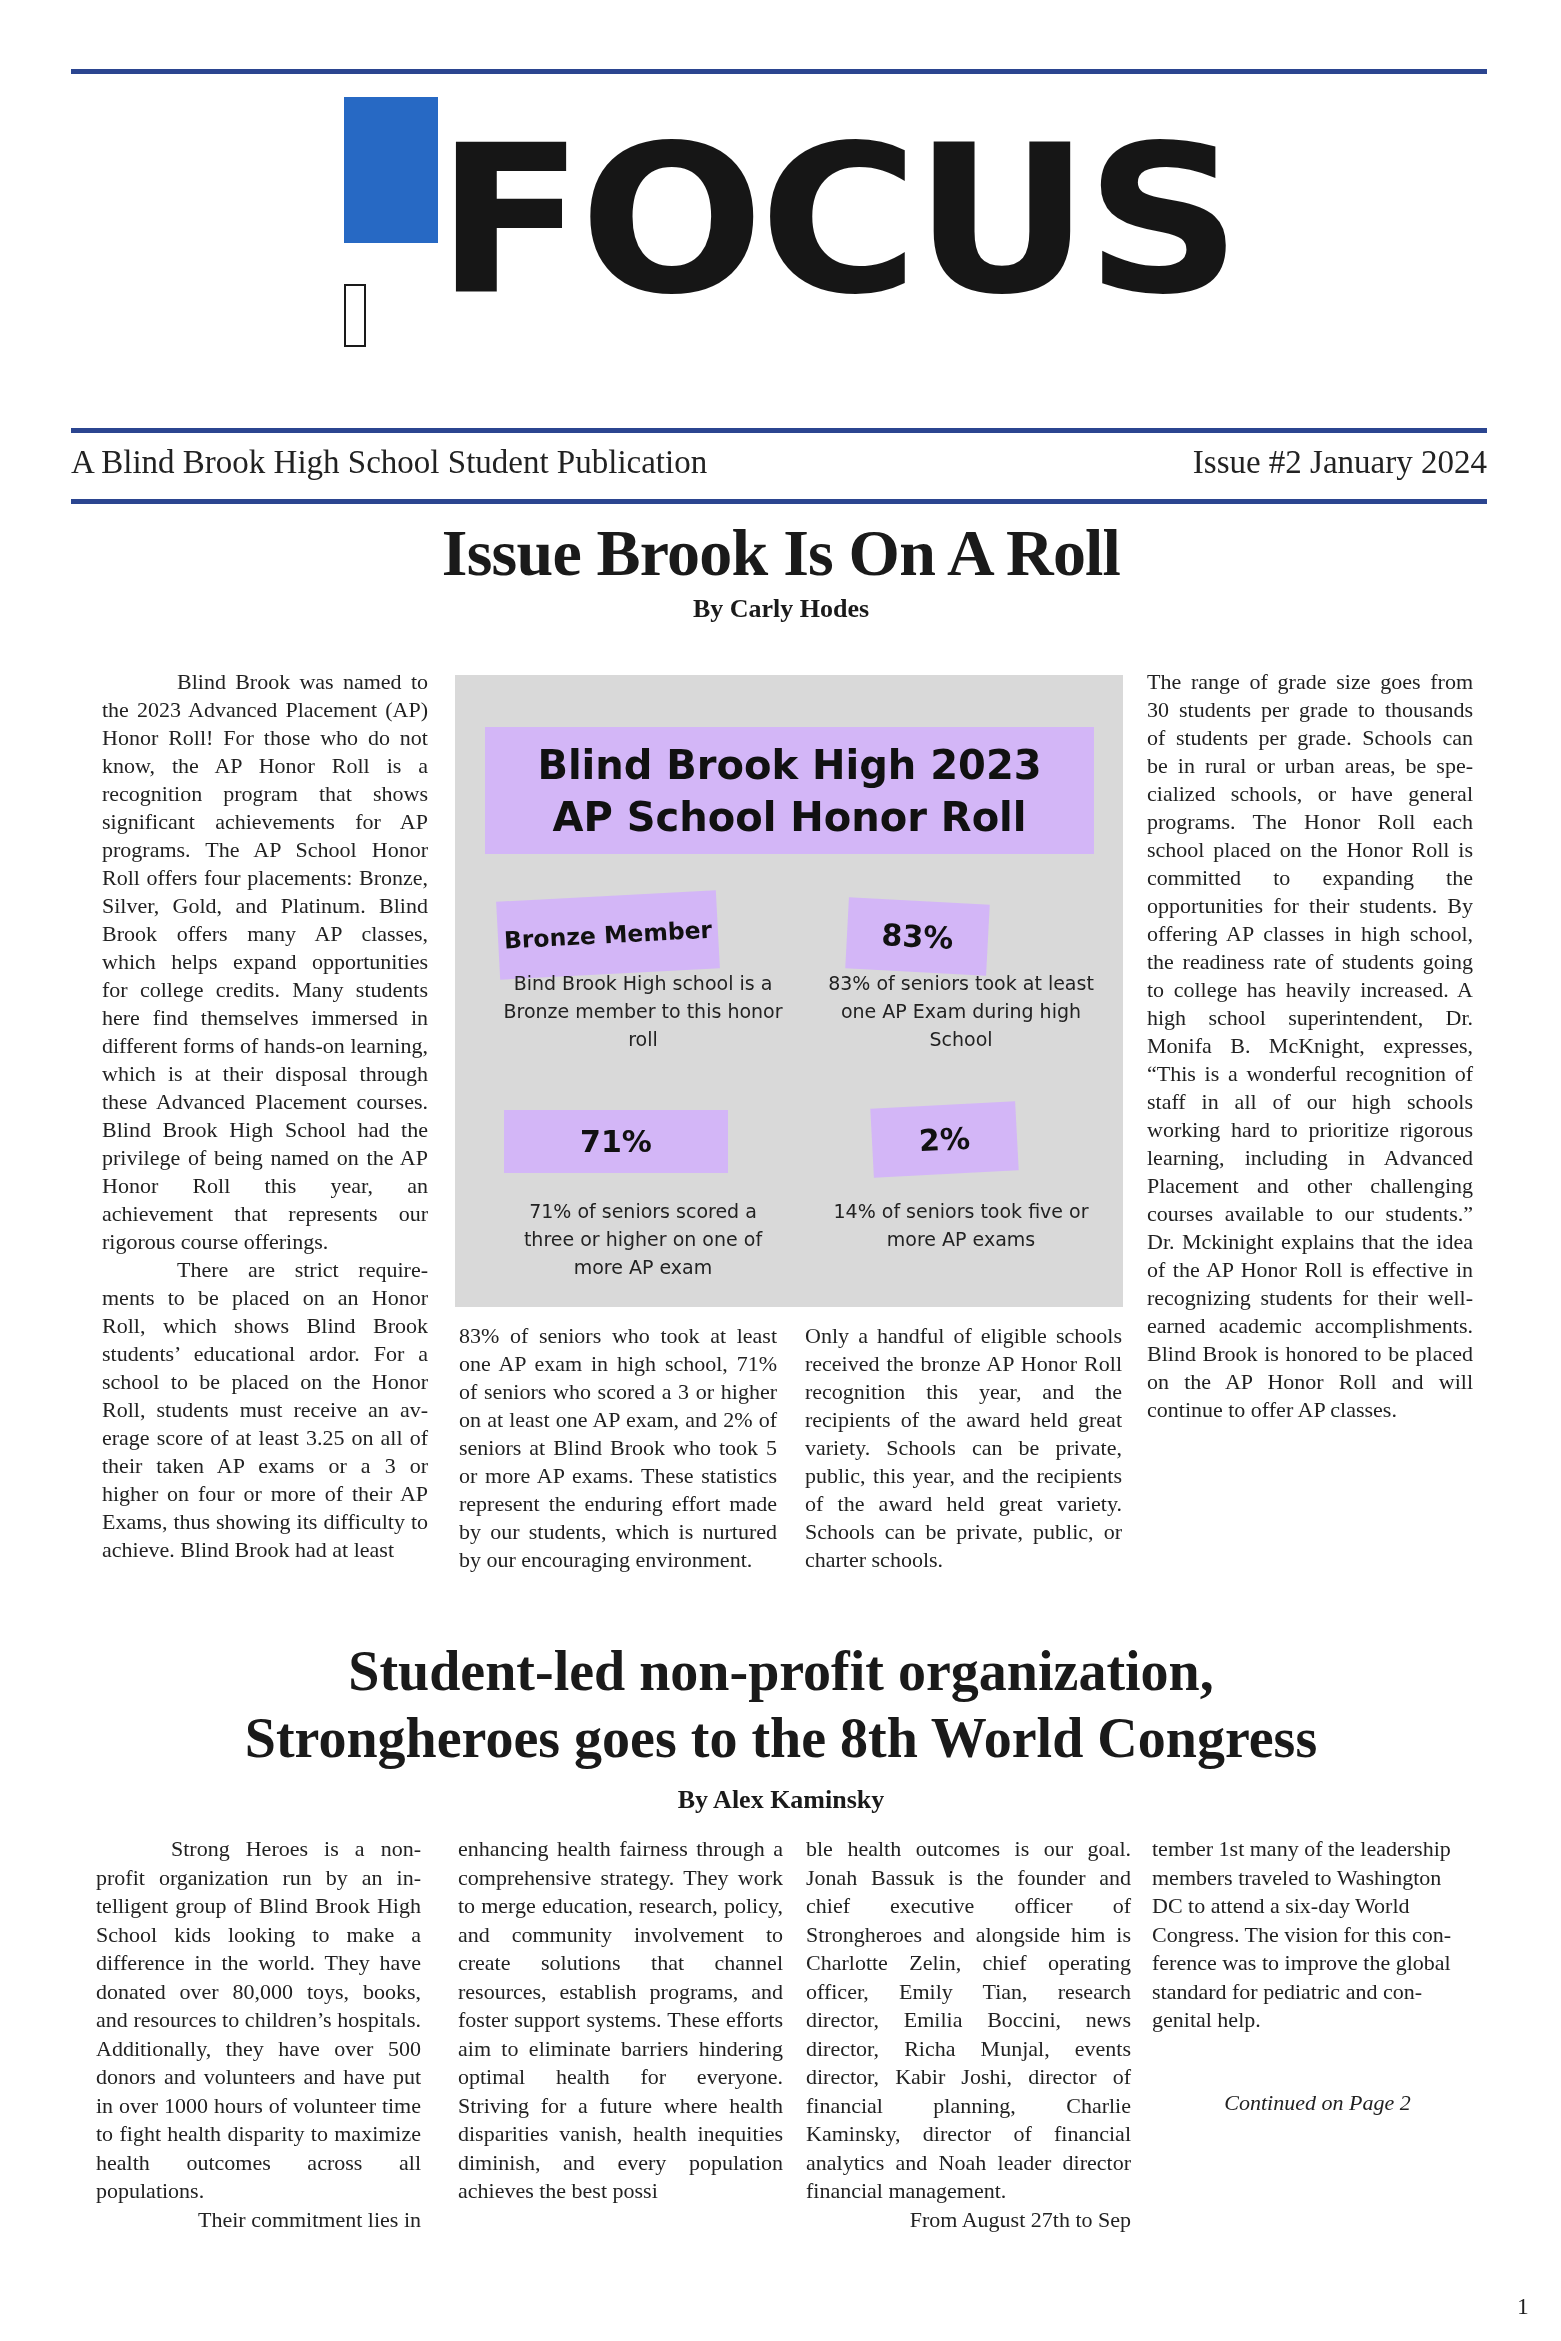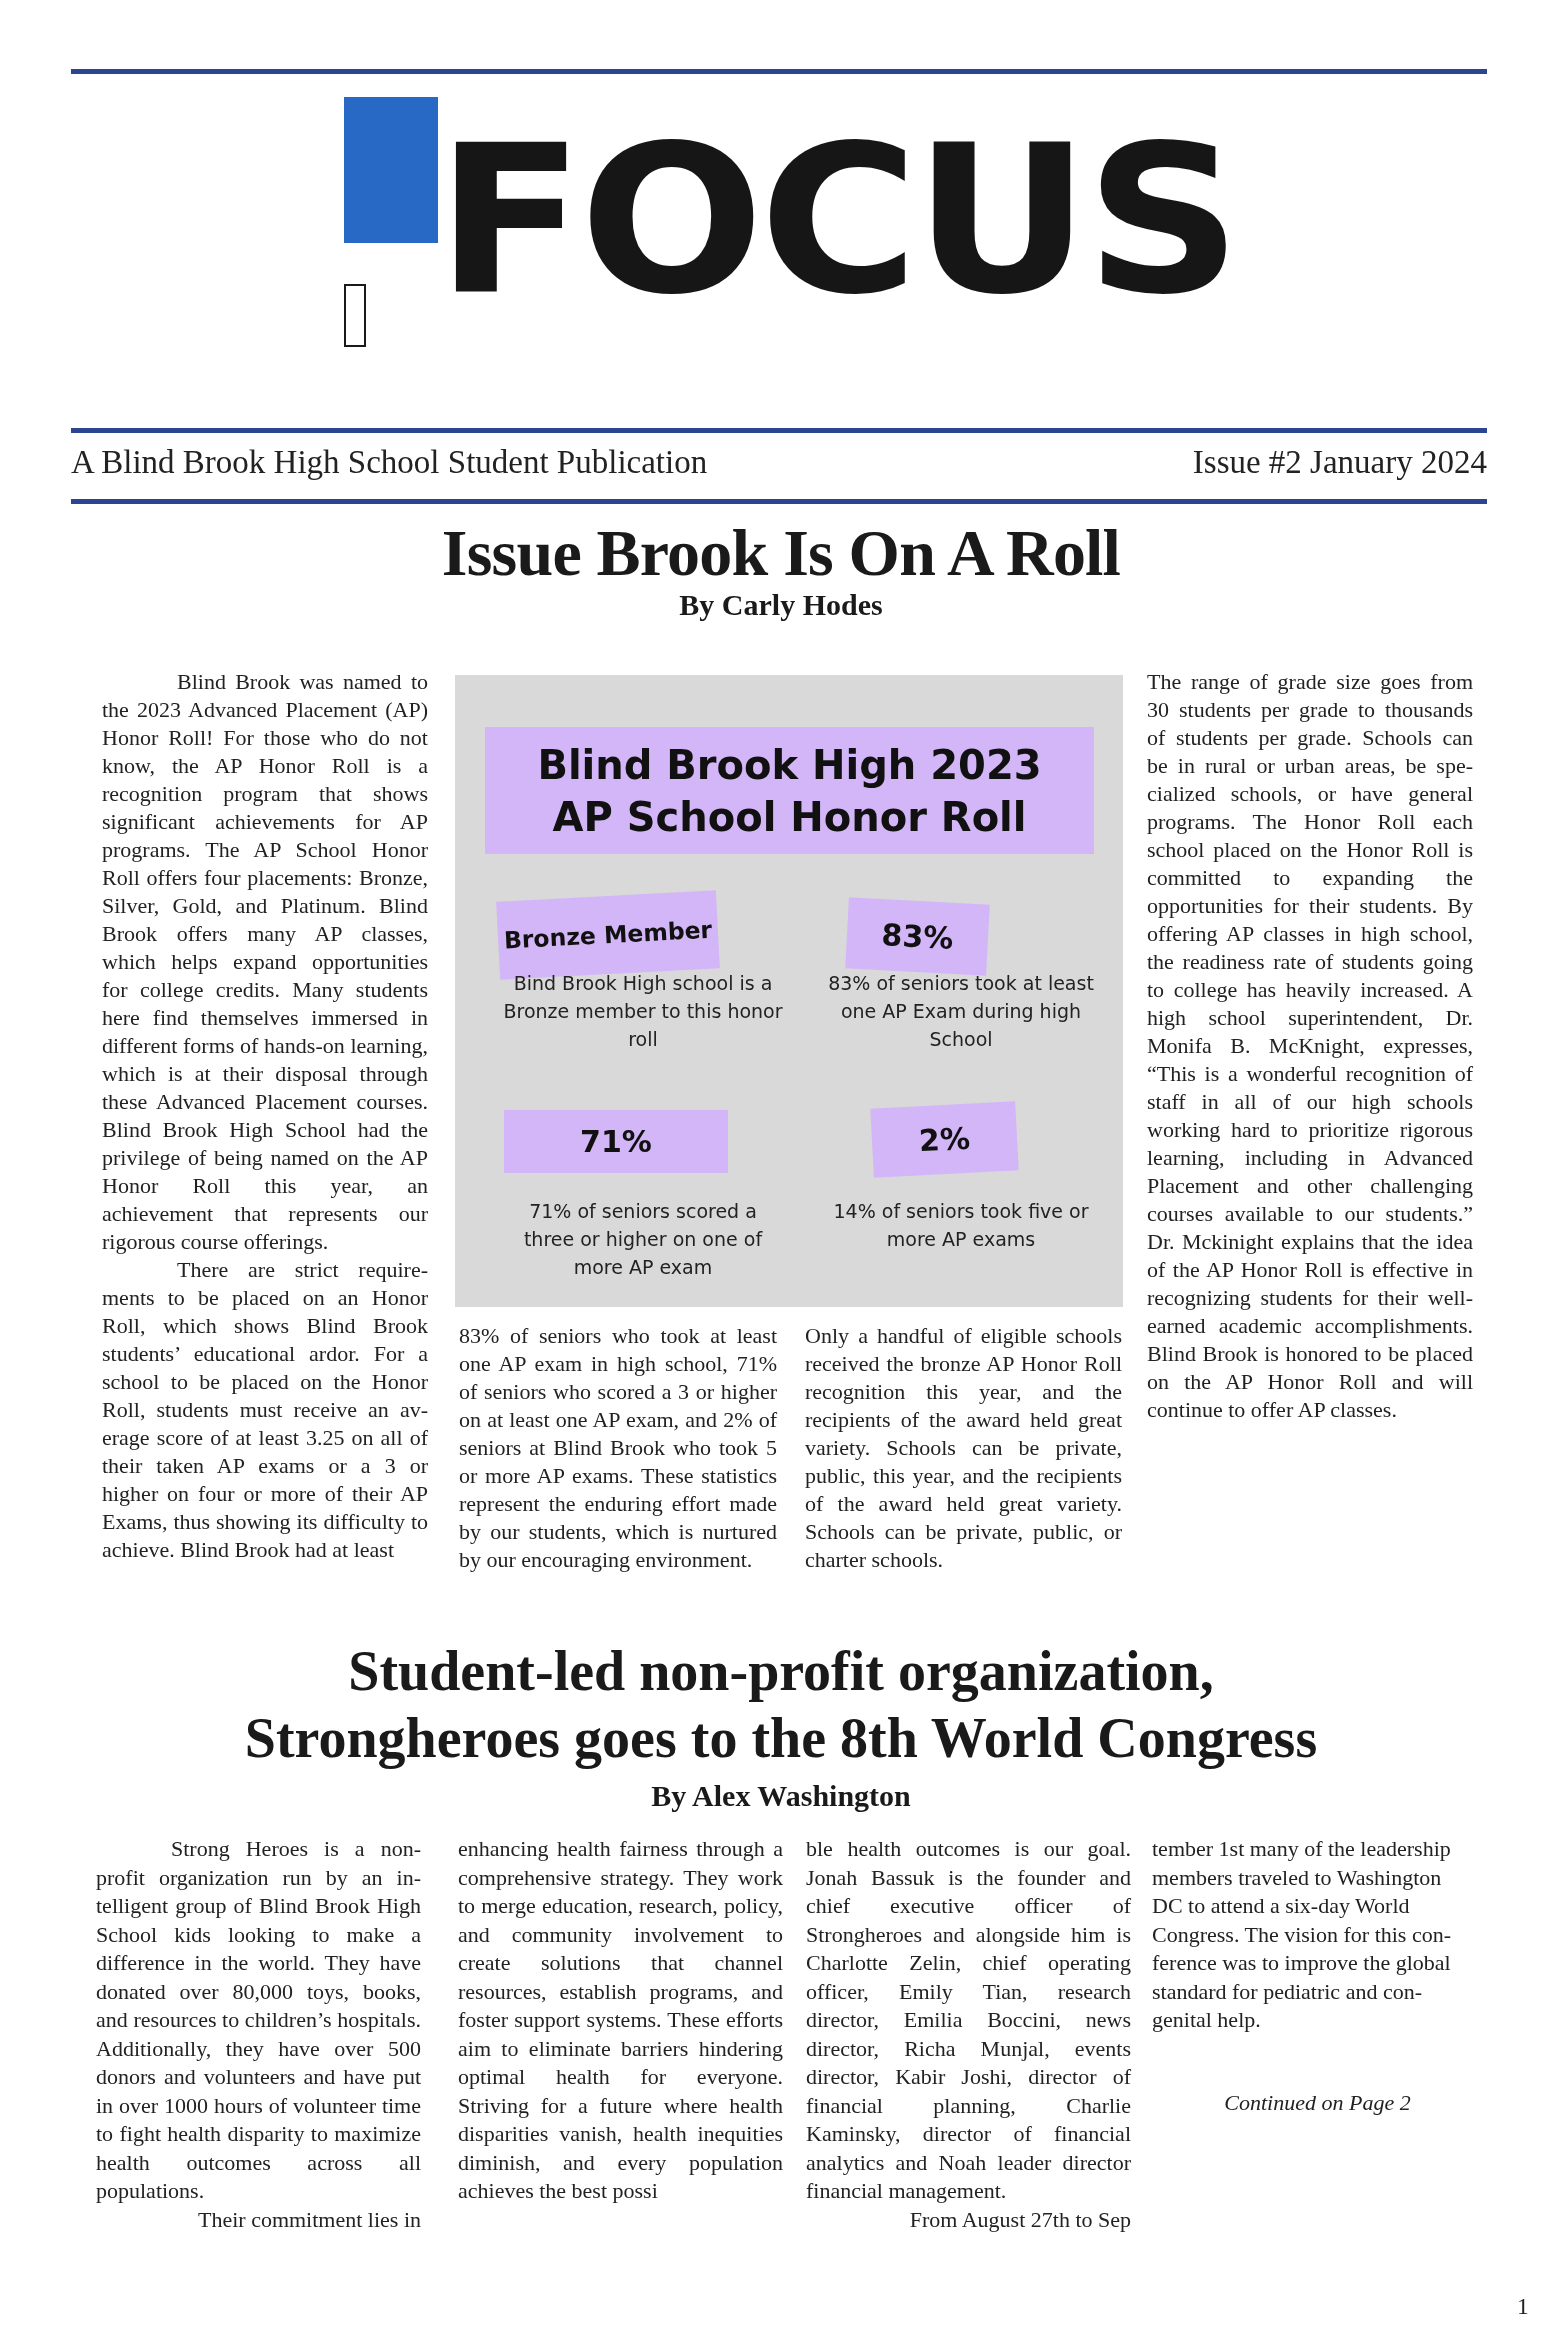--- a/index.html
+++ b/index.html
@@ -11,21 +11,21 @@
     
     .logo { position: absolute; left: 342px; top: 94px; width: 816px; height: 267px; }
     .logo .blue-rect { position: absolute; left: 1.6px; top: 3.1px; width: 94px; height: 146px; background: #2769c4; }
     .logo .small-square { position: absolute; left: 1.6px; top: 190px; width: 22px; height: 63px; border: 2.4px solid #1a1a1a; background: #fff; }
     .logo .focus-text { position: absolute; left: 94px; top: 23.5px; font-family: "DejaVu Sans", "Liberation Sans", sans-serif; font-weight: bold; font-size: 205px; line-height: 1; letter-spacing: -4.7px; color: #161616; transform: scaleX(1.06); transform-origin: left top; }
 
     .masthead-line { position: absolute; left: 71px; width: 1416px; top: 439px; height: 47px; font-size: 33px; display: flex; justify-content: space-between; align-items: center; color: #222; }
 
     .headline { position: absolute; left: 0; width: 1562px; text-align: center; font-weight: bold; color: #1a1a1a; }
     .h1 { top: 515px; font-size: 66px; letter-spacing: -0.8px; }
-    .byline { font-size: 30px; }
+    .byline { font-size: 26px; margin-top: 6px; }
     .byline1 { top: 588px; }
 
     .col { position: absolute; font-size: 22px; line-height: 28px; text-align: justify; hyphens: manual; color: #222; }
     .col p { margin: 0; }
     .indent { text-indent: 75px; }
 
     .col-a1 { left: 102px; top: 668px; width: 326px; }
     .col-a4 { left: 1147px; top: 668px; width: 326px; }
     .col-a2 { left: 459px; top: 1322px; width: 318px; }
     .col-a3 { left: 805px; top: 1322px; width: 317px; }
@@ -104,21 +104,21 @@
   <p>Only a handful of eligible schools received the bronze AP Honor Roll recognition this year, and the recipients of the award held great variety. Schools can be private, public, this year, and the recipients of the award held great vari­ety. Schools can be private, public, or charter schools.</p>
 </div>
 <div class="col col-a4">
   <p>The range of grade size goes from 30 students per grade to thousands of students per grade. Schools can be in rural or urban areas, be spe­cialized schools, or have general programs. The Honor Roll each school placed on the Honor Roll is committed to expanding the opportunities for their students. By offering AP classes in high school, the readiness rate of stu­dents going to college has heavily increased. A high school superin­tendent, Dr. Monifa B. McKnight, expresses, “This is a wonderful recognition of staff in all of our high schools working hard to pri­oritize rigorous learning, including in Advanced Placement and other challenging courses available to our students.” Dr. Mckinight ex­plains that the idea of the AP Hon­or Roll is effective in recognizing students for their well-earned ac­ademic accomplishments. Blind Brook is honored to be placed on the AP Honor Roll and will continue to offer AP classes.</p>
 </div>
 
 <div class="headline h2">
   <div>Student-led non-profit organization,</div>
   <div>Strongheroes goes to the 8th World Congress</div>
 </div>
-<div class="headline byline byline2">By Alex Washington</div>
+<div class="headline byline byline2">By Alex Kaminsky</div>
 
 <div class="col-b col-b1">
   <p class="indent">Strong Heroes is a non-profit organization run by an in­telligent group of Blind Brook High School kids looking to make a difference in the world. They have donated over 80,000 toys, books, and resources to children’s hospitals. Additionally, they have over 500 donors and volunteers and have put in over 1000 hours of volunteer time to fight health disparity to maximize health out­comes across all populations.</p>
   <p class="indent" style="text-align:right;">Their commitment lies in</p>
 </div>
 <div class="col-b col-b2">
   <p>enhancing health fairness through a comprehensive strategy. They work to merge education, re­search, policy, and community involvement to create solutions that channel resources, estab­lish programs, and foster sup­port systems. These efforts aim to eliminate barriers hindering optimal health for everyone. Striving for a future where health disparities vanish, health ineq­uities diminish, and every pop­ulation achieves the best possi­</p>
 </div>
 <div class="col-b col-b3">
   <p>ble health outcomes is our goal. Jonah Bassuk is the founder and chief executive officer of Strongheroes and alongside him is  Charlotte Zelin, chief operat­ing officer, Emily Tian, research director, Emilia Boccini, news director, Richa Munjal, events director, Kabir Joshi, director of financial planning, Charlie Kaminsky, director of financial analytics and Noah leader di­rector financial management.</p>

